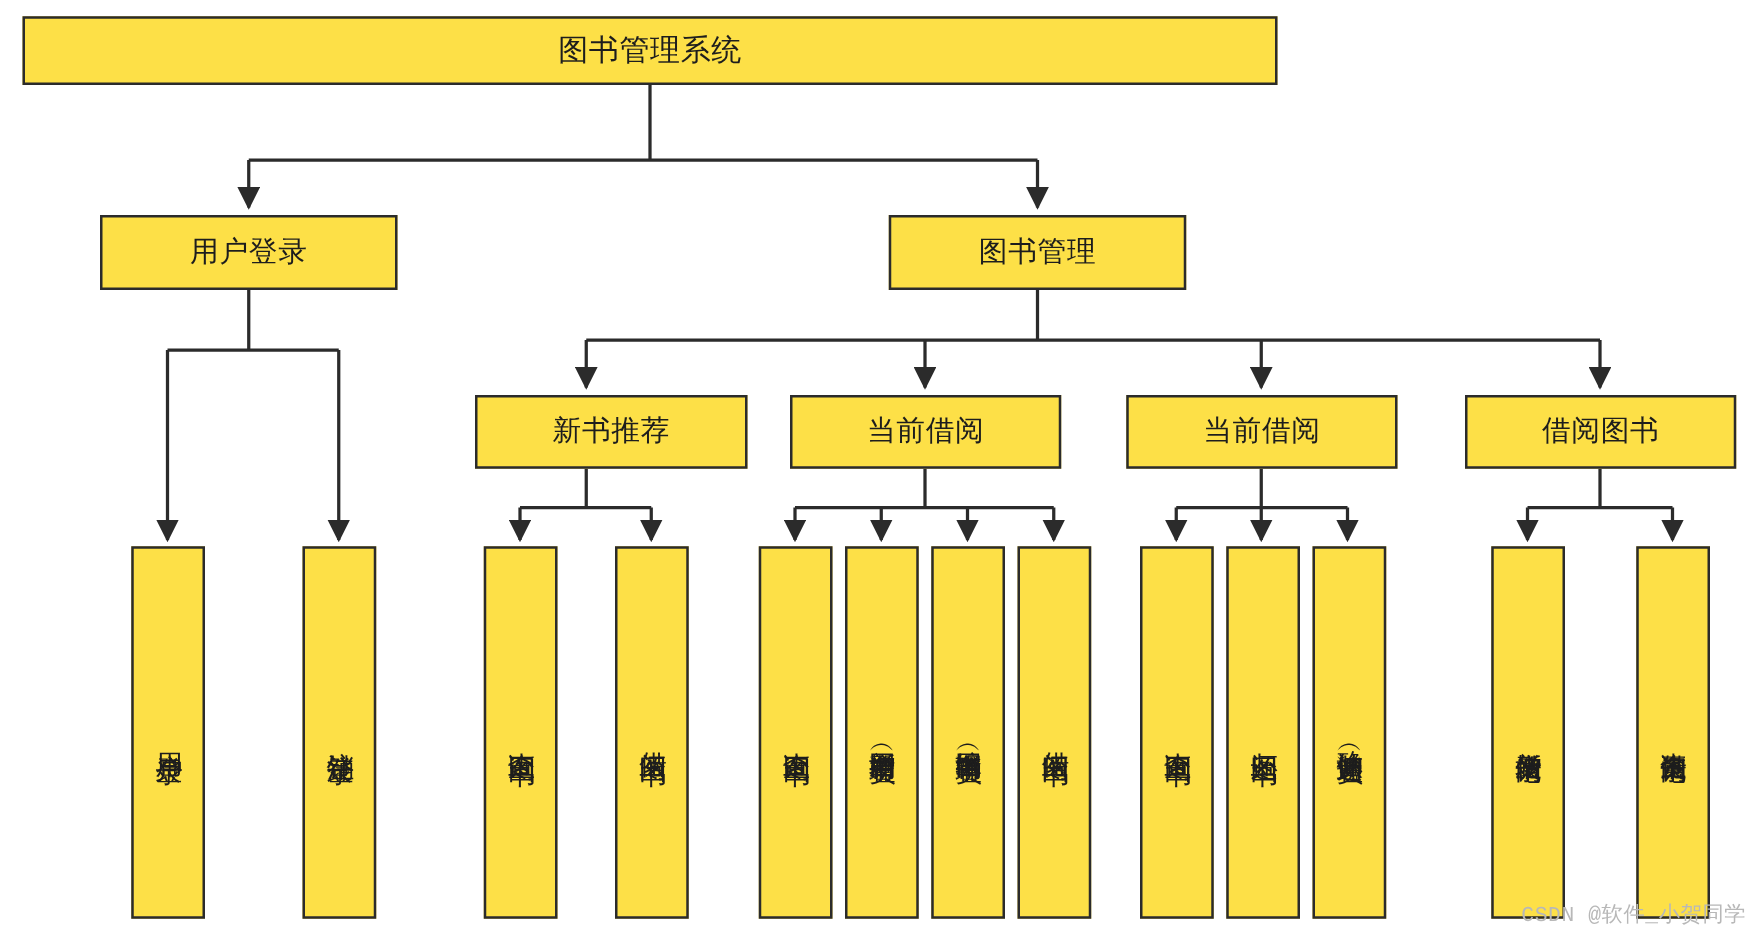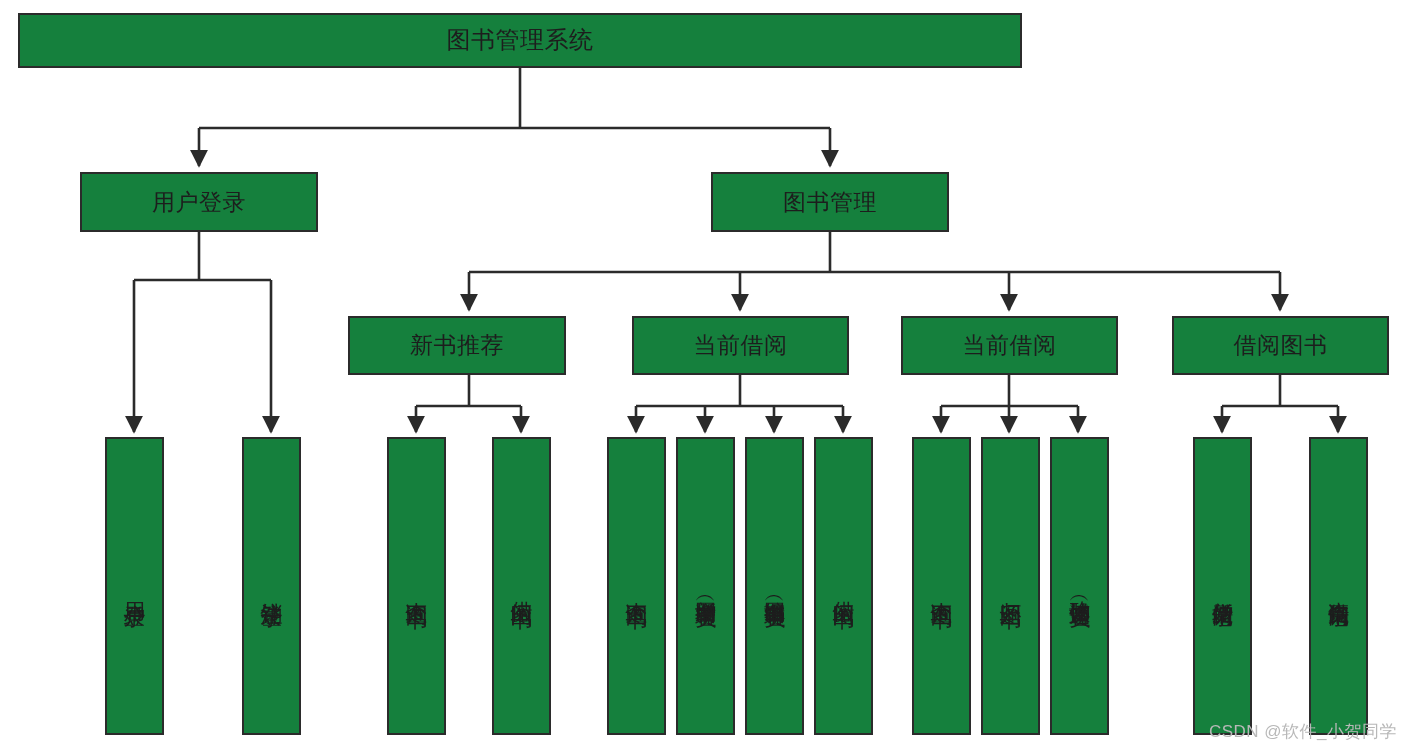--- a/index.html
+++ b/index.html
@@ -21,21 +21,21 @@
   #edges {
     position: absolute;
     left: 0;
     top: 0;
     width: 1405px;
     height: 747px;
   }
   .node {
     position: absolute;
     box-sizing: border-box;
-    background: #15803d;
+    background: #fde047;
     border: 2.5px solid #2b2b2b;
     display: flex;
     align-items: center;
     justify-content: center;
     color: #1d1d1d;
   }
   .node .label {
     display: block;
     text-align: center;
     line-height: 1.22;
@@ -70,21 +70,21 @@
     letter-spacing: 1px;
   }
   .watermark {
     position: absolute;
     right: 8px;
     bottom: 4px;
     font-size: 17px;
     color: #b8b8b8;
     letter-spacing: 0.5px;
     white-space: nowrap;
-    font-family: Liberation Sans, sans-serif;
+    font-family: Liberation Mono, monospace;
   }
 </style>
 </head>
 <body>
 
 <div id="canvas">
 
   <svg id="edges" viewBox="0 0 1405 747" xmlns="http://www.w3.org/2000/svg">
     <defs>
       <marker id="arrow" viewBox="0 0 10 10" refX="9" refY="5" markerWidth="7" markerHeight="7" orient="auto-start-reverse">
@@ -139,21 +139,21 @@
     <span class="label">图书管理系统</span>
   </div>
 
   <div class="node horiz" style="left:80px; top:172px; width:238px; height:60px;">
     <span class="label">用户登录</span>
   </div>
   <div class="node horiz" style="left:711px; top:172px; width:238px; height:60px;">
     <span class="label">图书管理</span>
   </div>
 
-  <div class="node horiz" style="left:348px; top:316px; width:218px; height:59px;">
+  <div class="node horiz" style="left:380px; top:316px; width:218px; height:59px;">
     <span class="label">新书推荐</span>
   </div>
   <div class="node horiz" style="left:632px; top:316px; width:217px; height:59px;">
     <span class="label">当前借阅</span>
   </div>
   <div class="node horiz" style="left:901px; top:316px; width:217px; height:59px;">
     <span class="label">当前借阅</span>
   </div>
   <div class="node horiz" style="left:1172px; top:316px; width:217px; height:59px;">
     <span class="label">借阅图书</span>

